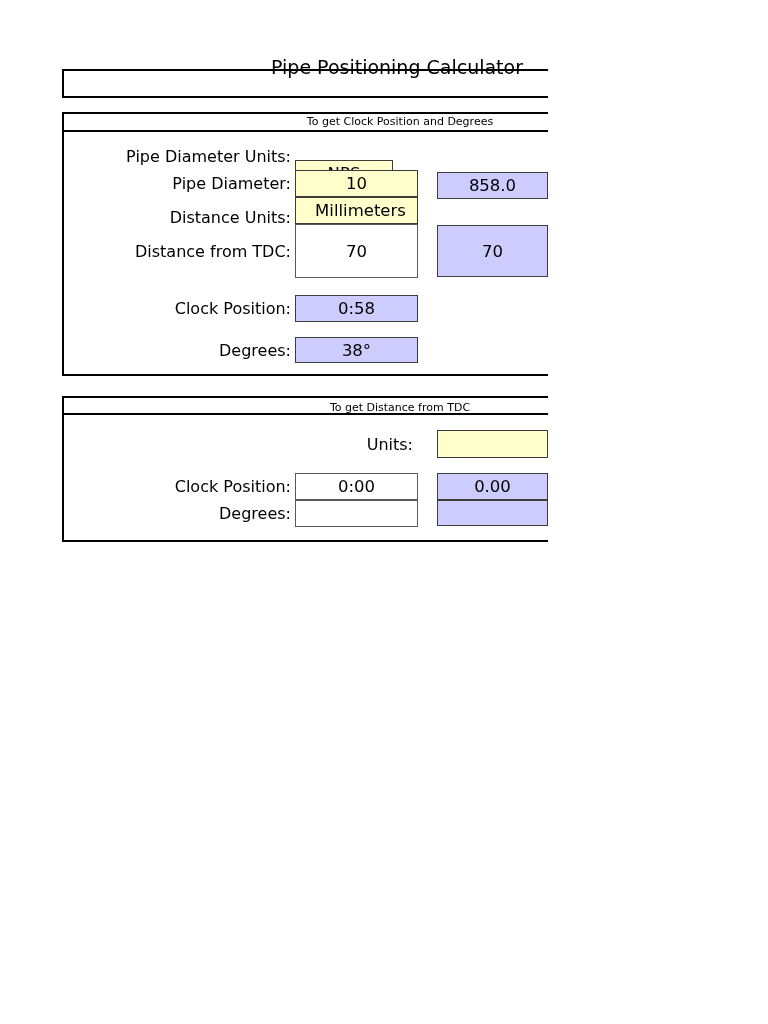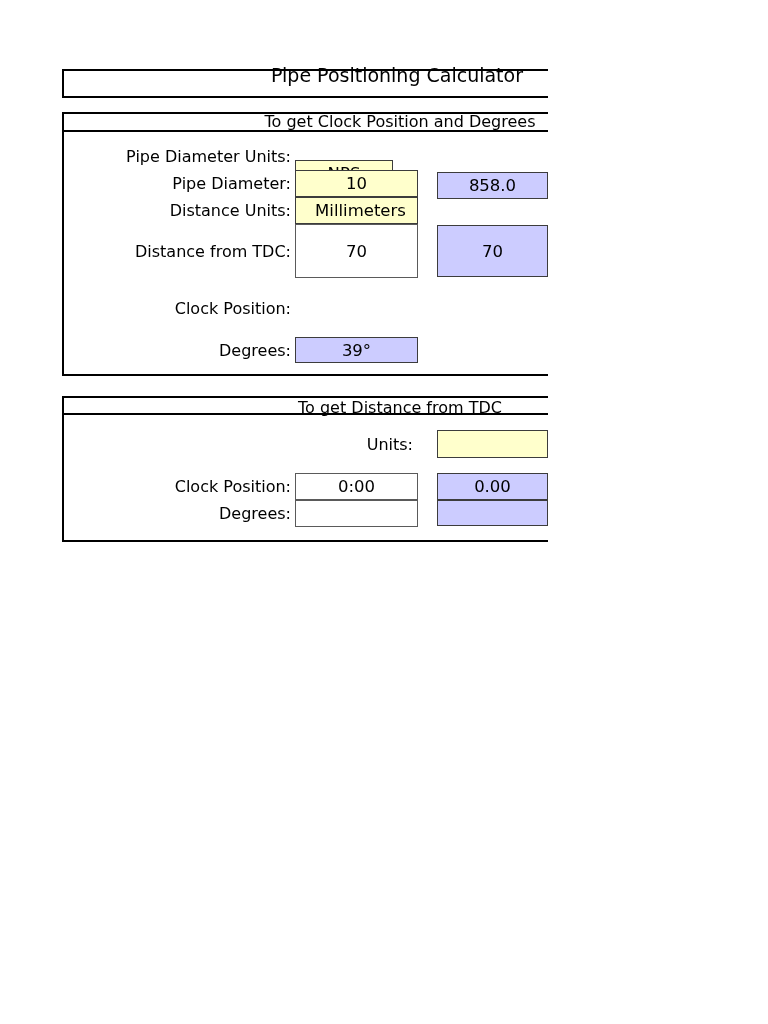--- a/index.html
+++ b/index.html
@@ -24,21 +24,21 @@
     border-right: none;
     background: transparent;
   }
   .header-row {
     border-bottom: 2px solid #000000;
   }
   .header-text {
     display: flex;
     align-items: center;
     justify-content: center;
-    font-size: 16px;
+    font-size: 11px;
     white-space: nowrap;
   }
   .title-text {
     display: flex;
     align-items: center;
     justify-content: center;
     font-size: 19px;
     white-space: nowrap;
   }
 
@@ -70,41 +70,42 @@
     background: #ffffff;
     border: 1.5px solid #5a5a5a;
   }
 </style>
 </head>
 <body>
 
 <div id="app">
 
   <div class="abs frame" style="left:62px; top:69px; width:486px; height:29px;"></div>
-  <div class="abs title-text" style="left:248px; top:68px; width:298px; height:14px;">Pipe Positioning Calculator</div>
+  <div class="abs title-text" style="left:248px; top:60px; width:298px; height:14px;">Pipe Positioning Calculator</div>
 
   <div class="abs frame" style="left:62px; top:112px; width:486px; height:264px;"></div>
   <div class="abs header-row" style="left:62px; top:114px; width:486px; height:18px;"></div>
   <div class="abs header-text" style="left:254px; top:113px; width:292px; height:17px;">To get Clock Position and Degrees</div>
 
   <div class="abs lbl" style="left:62px; top:143px; width:231px; height:27px;">Pipe Diameter Units:</div>
   <div class="abs lbl" style="left:62px; top:170px; width:231px; height:27px;text-align:right;">Pipe Diameter:</div>
-  <div class="abs lbl" style="left:62px; top:197px; width:231px; height:27px;">Distance Units:</div>
+  <div class="abs lbl" style="left:62px; top:204px; width:231px; height:27px;">Distance Units:</div>
   <div class="abs lbl" style="left:62px; top:224px; width:231px; height:54px;">Distance from TDC:</div>
   <div class="abs lbl" style="left:62px; top:295px; width:231px; height:27px;">Clock Position:</div>
   <div class="abs lbl" style="left:62px; top:337px; width:231px; height:26px;">Degrees:</div>
 
   <div class="abs field yellow" style="left:295px; top:160px; width:98px; height:27px;">NPS</div>
   <div class="abs field yellow" style="left:295px; top:170px; width:123px; height:27px;">10</div>
   <div class="abs field yellow" style="left:295px; top:197px; width:123px; height:27px;padding-left:8px;">Millimeters</div>
   <div class="abs field white-input" style="left:295px; top:224px; width:123px; height:54px;">70</div>
 
   <div class="abs field lavender" style="left:437px; top:172px; width:111px; height:27px;">858.0</div>
   <div class="abs field lavender" style="left:437px; top:225px; width:111px; height:52px;">70</div>
-  <div class="abs field lavender" style="left:295px; top:337px; width:123px; height:26px;">39°</div>
+  <div class="abs field lavender" style="left:295px; top:295px; width:123px; height:27px;">0:58</div>
+  <div class="abs field lavender" style="left:295px; top:337px; width:123px; height:26px;">38°</div>
 
   <div class="abs frame" style="left:62px; top:396px; width:486px; height:146px;"></div>
   <div class="abs header-row" style="left:62px; top:398px; width:486px; height:17px;"></div>
   <div class="abs header-text" style="left:254px; top:397px; width:292px; height:21px;text-align:right;">To get Distance from TDC</div>
 
   <div class="abs lbl" style="left:62px; top:430px; width:351px; height:28px; padding-right:0;">Units:</div>
   <div class="abs lbl" style="left:62px; top:473px; width:231px; height:27px;">Clock Position:</div>
   <div class="abs lbl" style="left:62px; top:500px; width:231px; height:27px;">Degrees:</div>
 
   <div class="abs field yellow" style="left:437px; top:430px; width:111px; height:28px;"></div>

